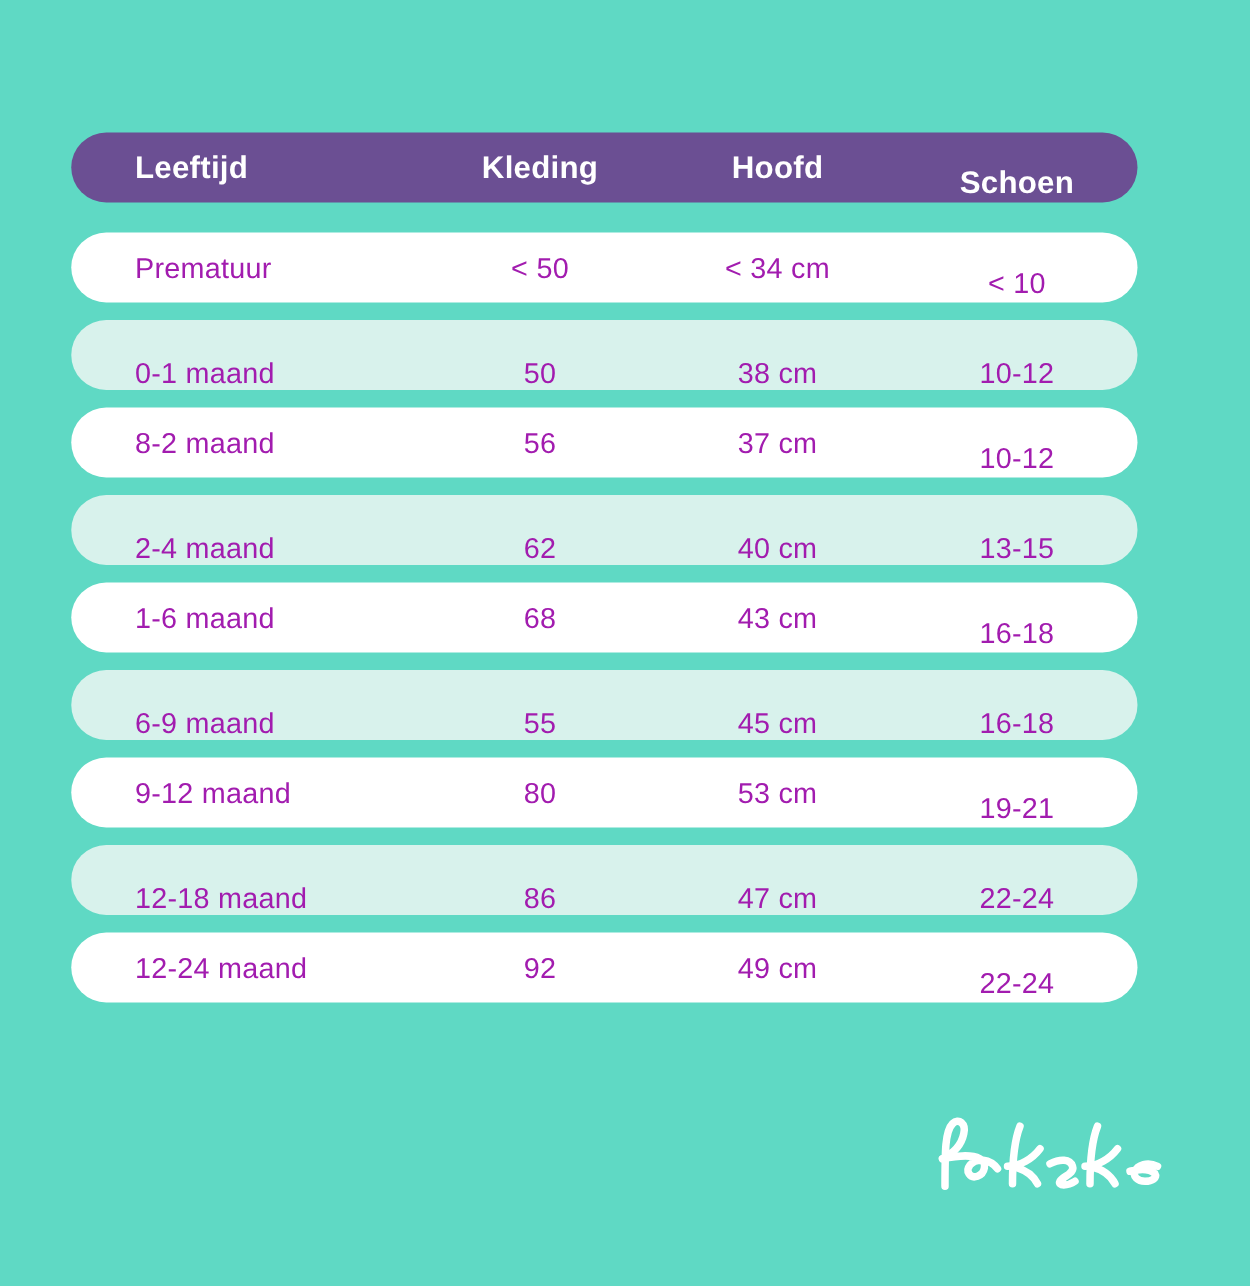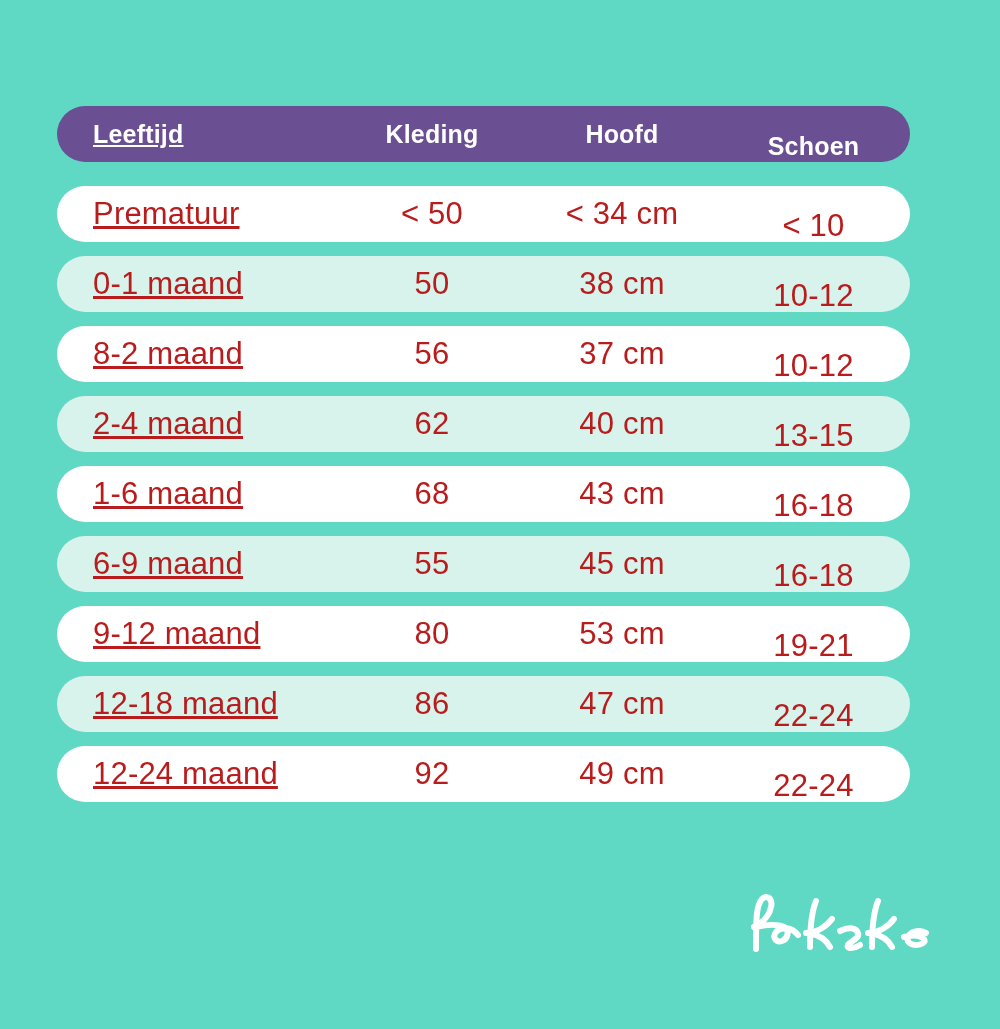--- a/index.html
+++ b/index.html
@@ -36,38 +36,38 @@
   .row.header {
     background: #6b4f93;
     height: 56px;
     margin-bottom: 24px;
   }
   .row.white {
     background: #ffffff;
   }
   .row.mint {
     background: #d8f2ec;
+    align-items: flex-end;
   }
   .cell {
-    font-size: 31px;
-    color: #b91c1c;
+    font-size: 23px;
+    color: #a21caf;
     text-align: center;
     letter-spacing: 0.2px;
   }
   .row.header .cell {
     color: #ffffff;
     font-weight: bold;
     font-size: 25px;
   }
   .c-age {
     width: 280px;
     text-align: left;
-    padding-left: 36px;
+    padding-left: 51px;
     box-sizing: border-box;
-    text-decoration: underline;
   }
   .c-cloth {
     width: 190px;
   }
   .c-head {
     width: 190px;
   }
   .c-shoe {
     width: 193px;
     margin-top: 24px;

